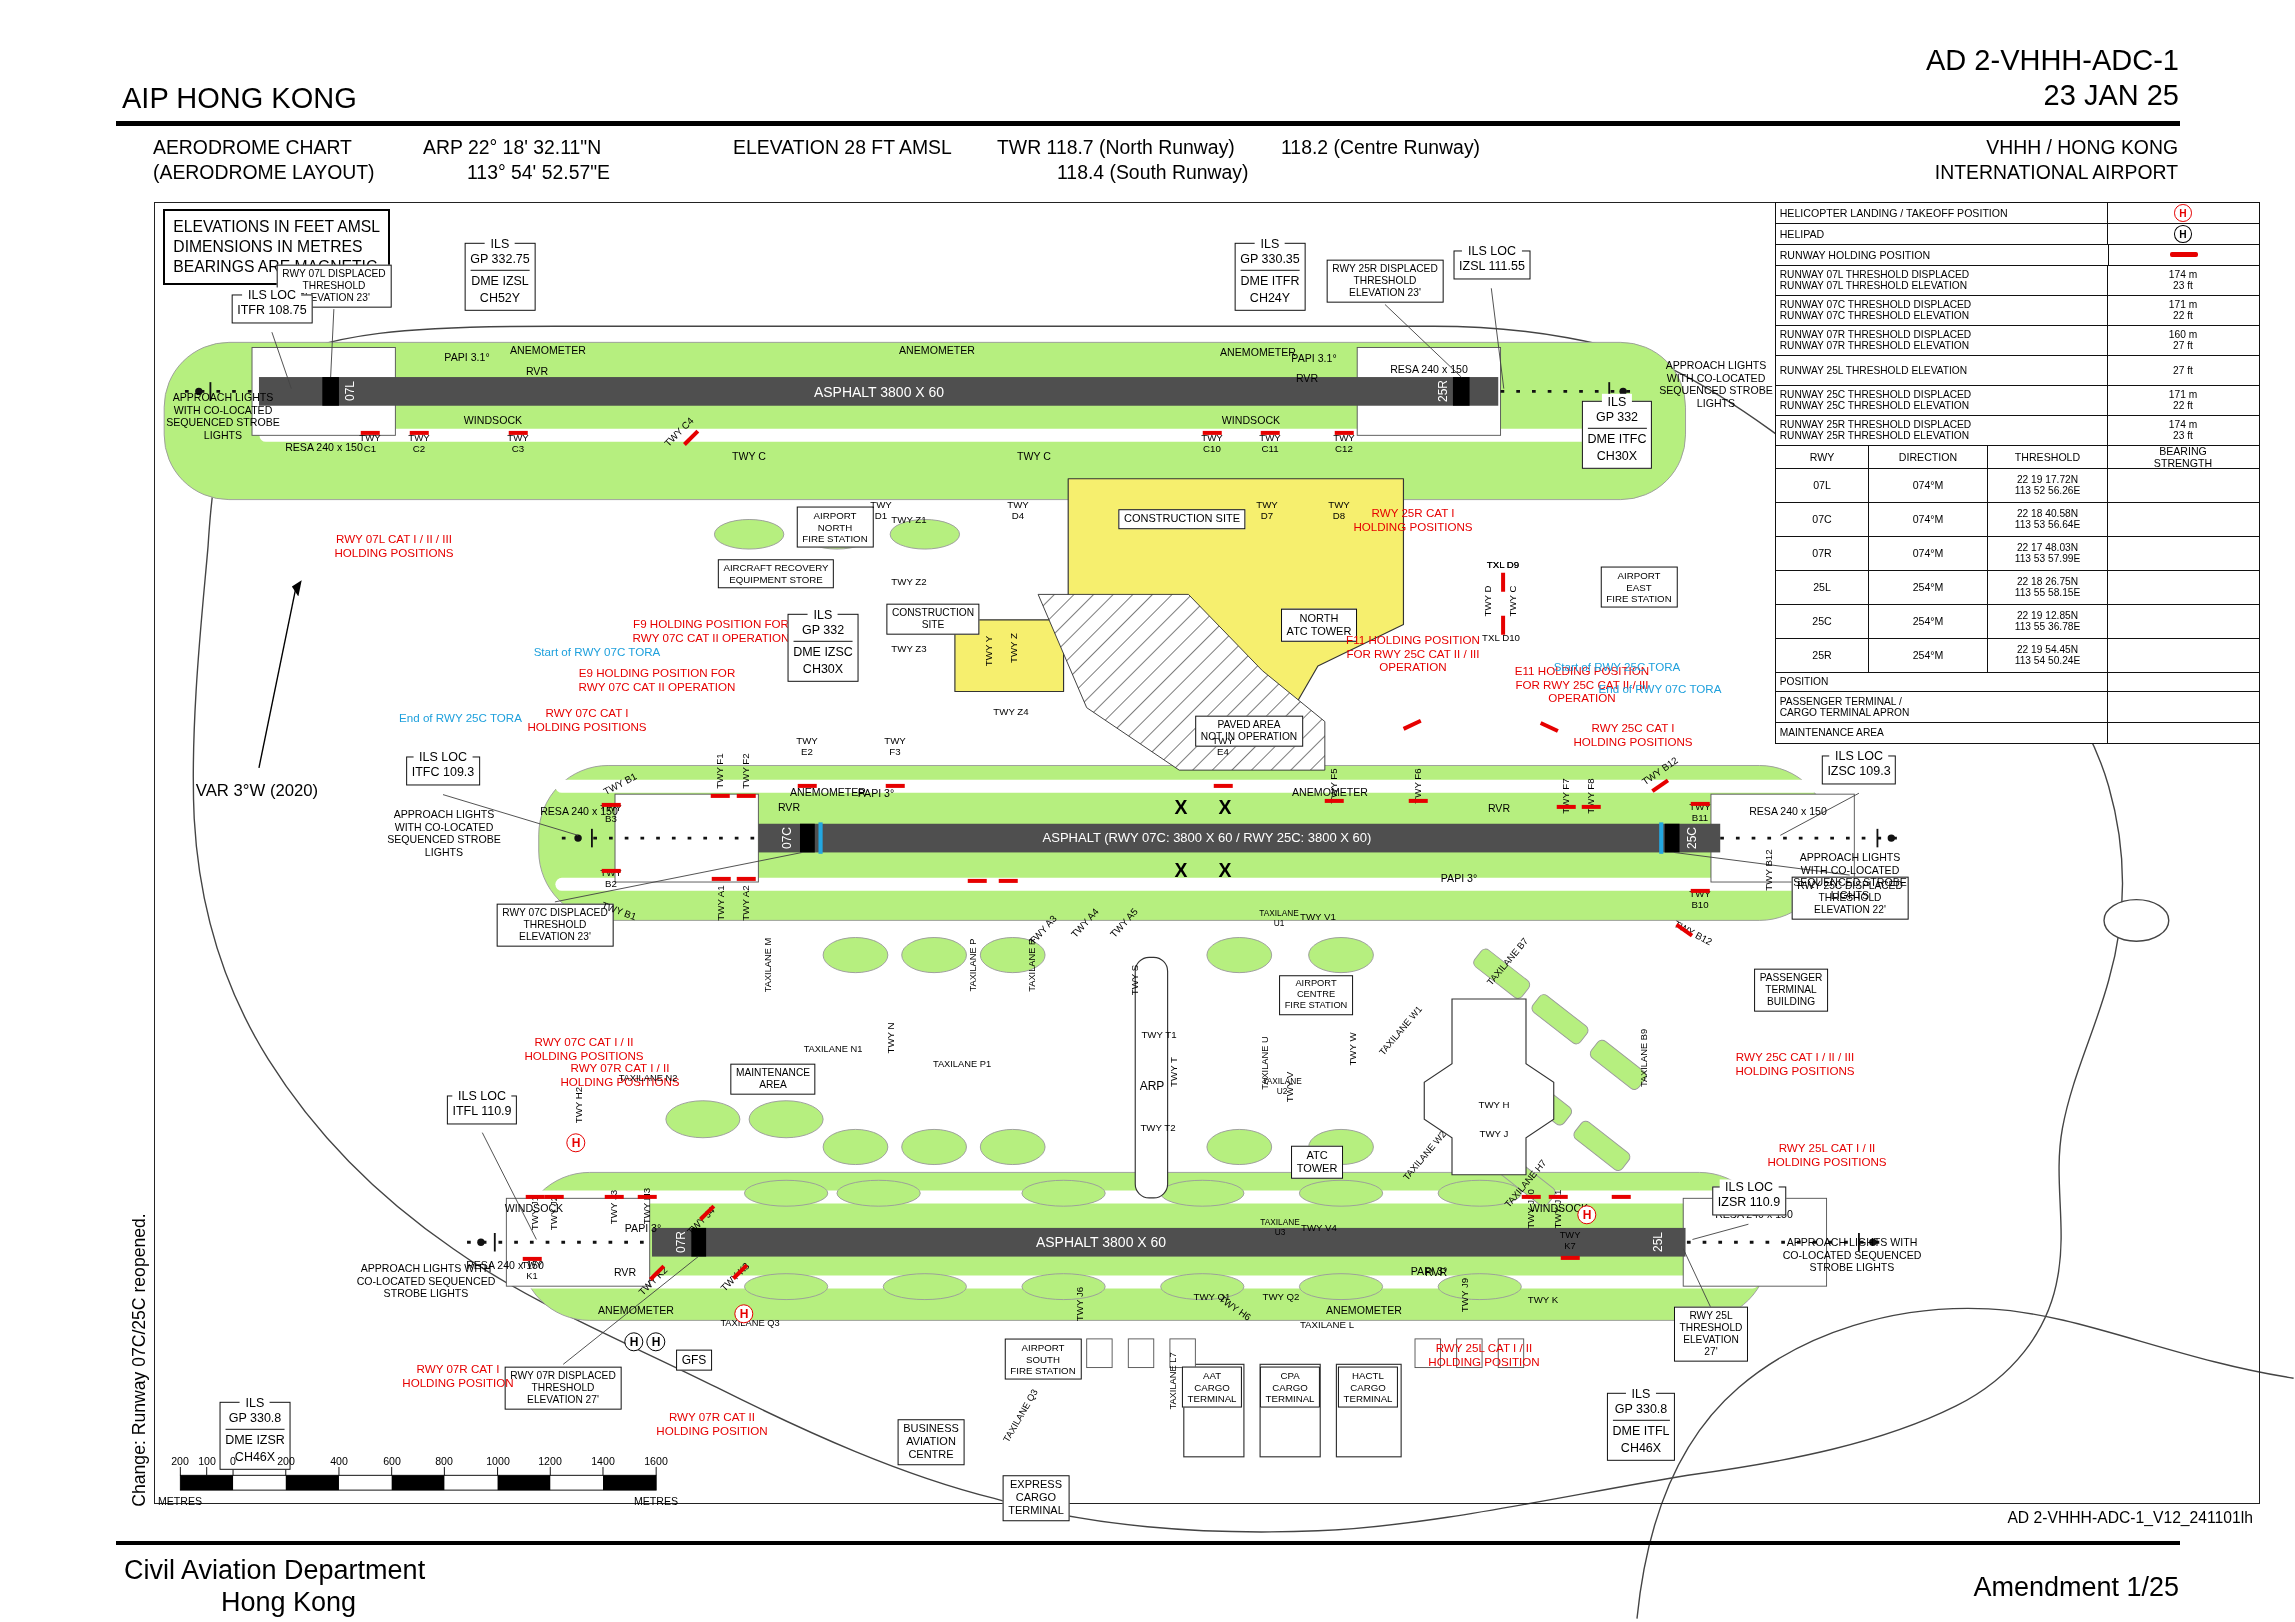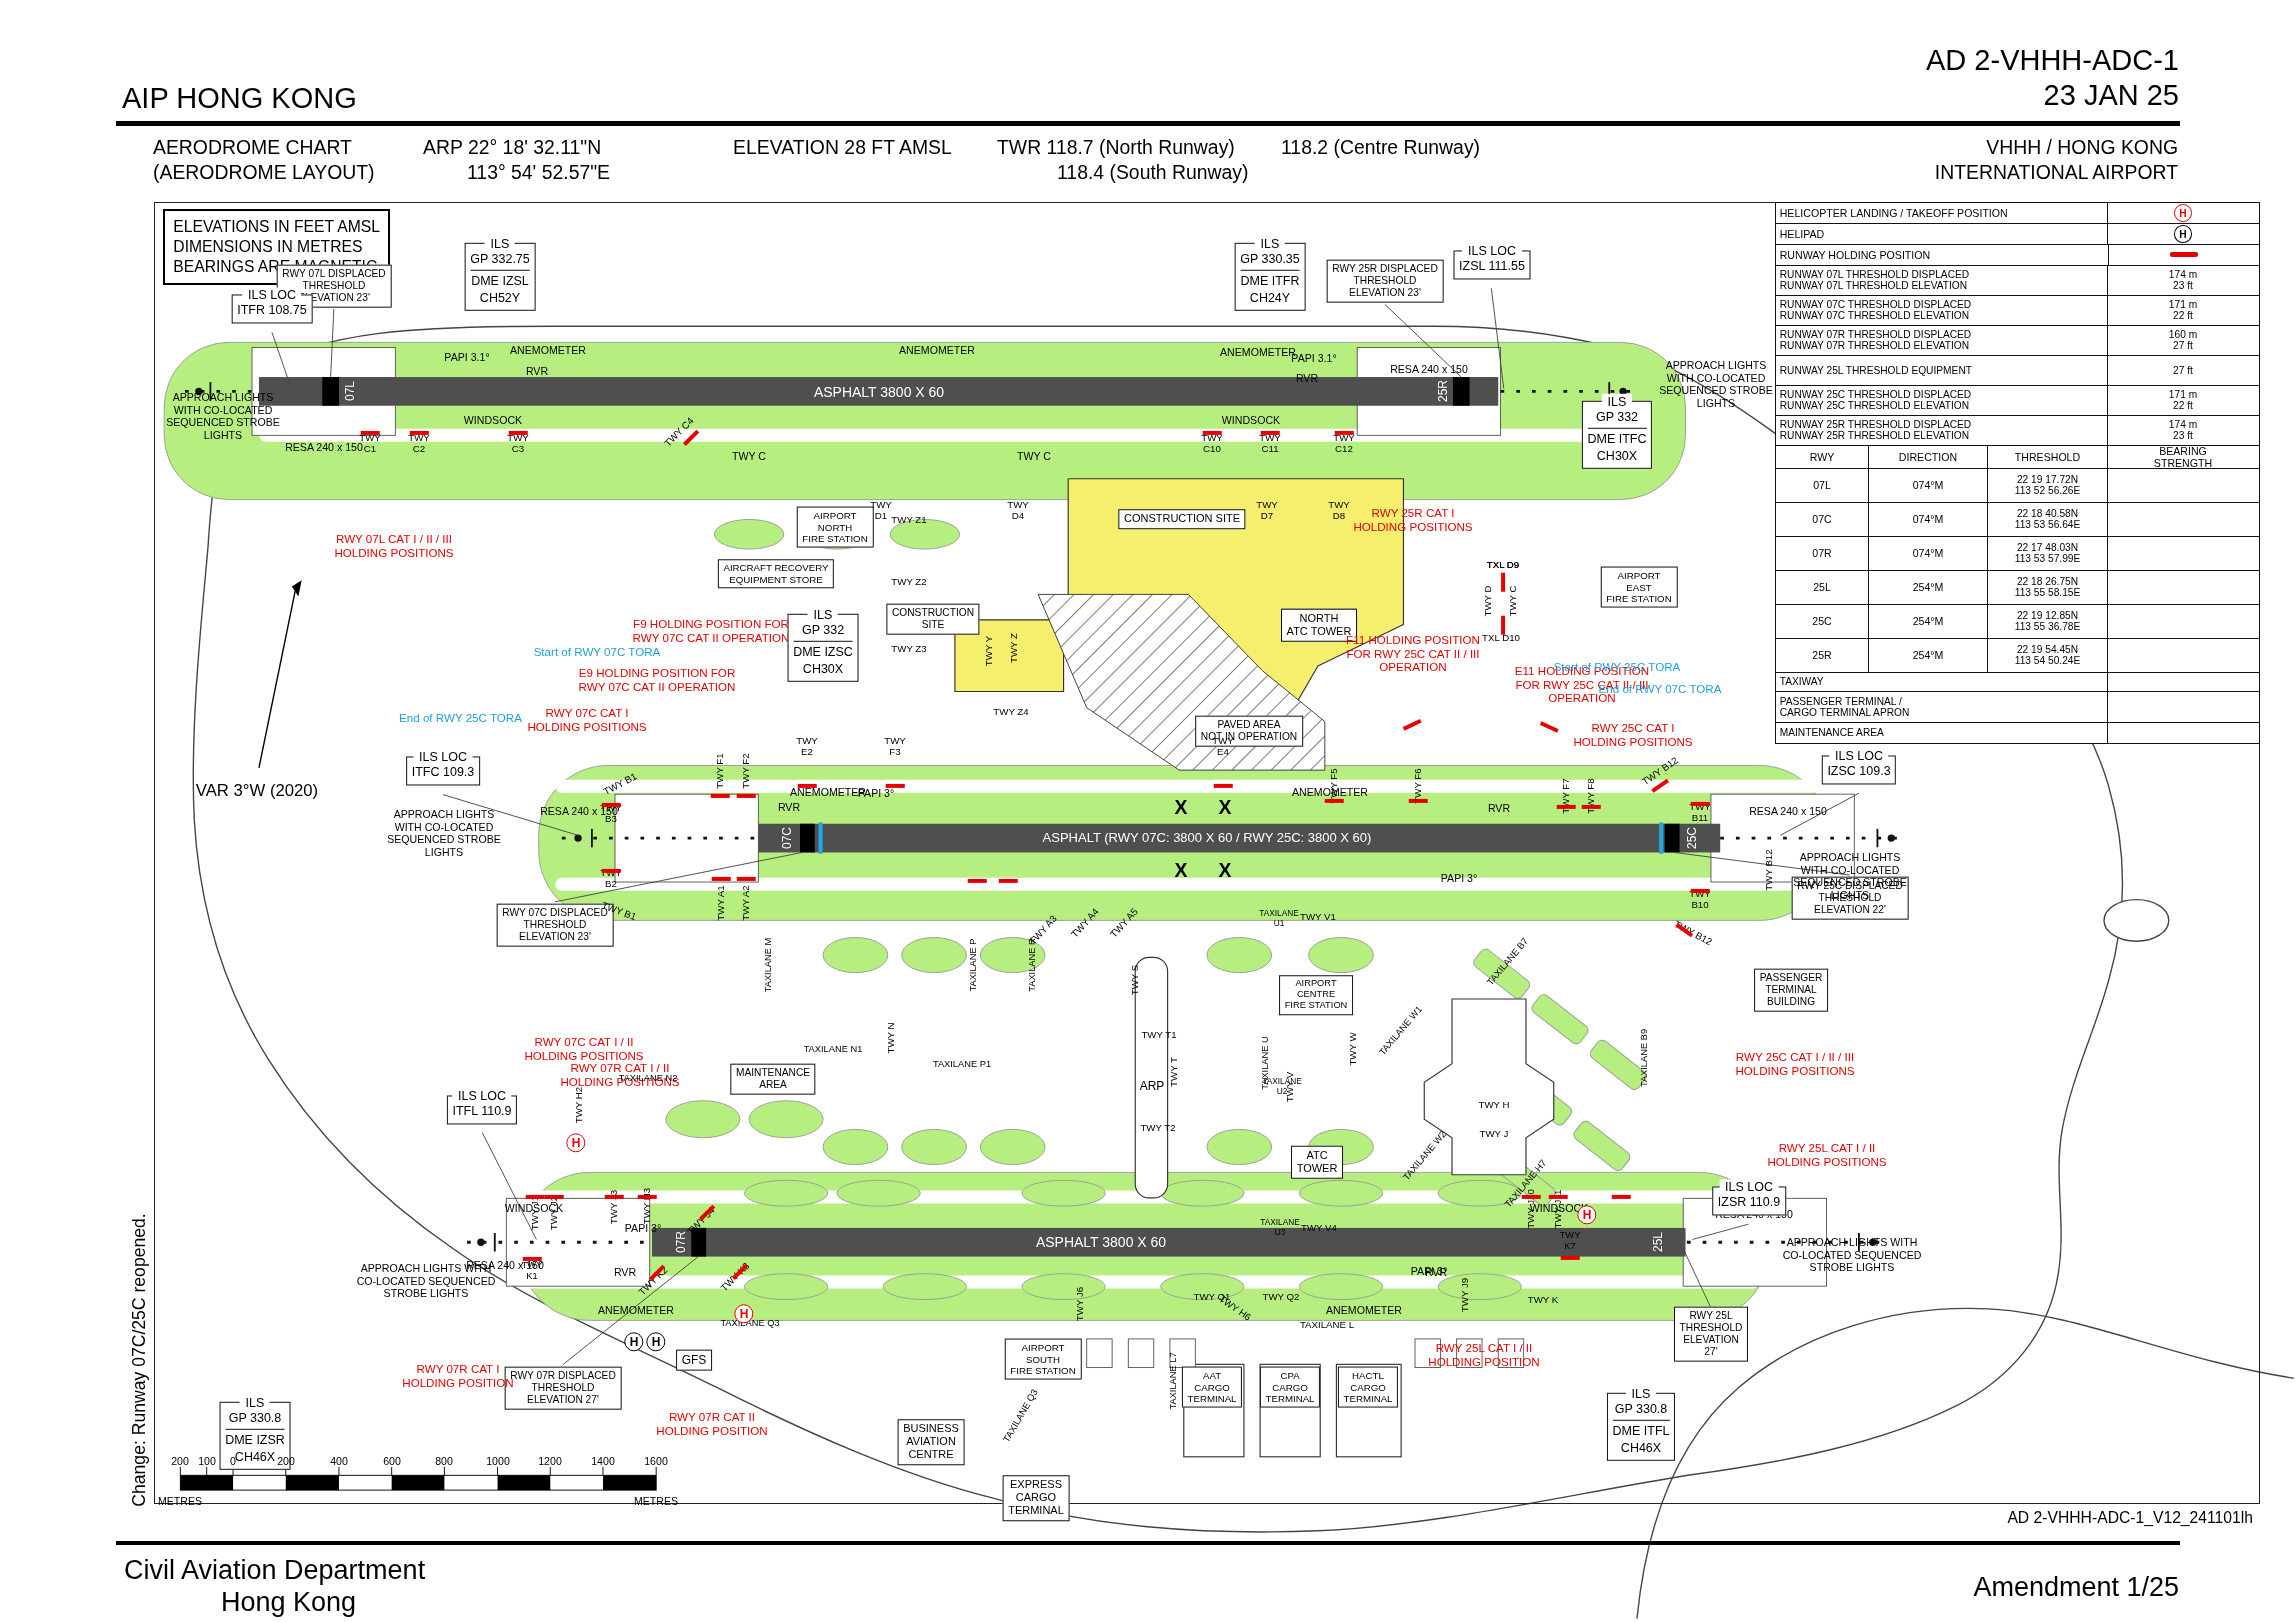--- a/index.html
+++ b/index.html
@@ -709,21 +709,21 @@
           <div style="font-size: 10.2px;">RUNWAY 07R THRESHOLD DISPLACED</div>
           <div style="font-size: 10.2px;">RUNWAY 07R THRESHOLD ELEVATION</div>
         </div>
         <div class="lc ctr" style="width: 151px;">
           <div style="font-size: 10.2px;">160 m</div>
           <div style="font-size: 10.2px;">27 ft</div>
         </div>
       </div>
       <div class="lrow" style="height: 30px;">
         <div class="lc " style="width: 331px;">
-          <div style="font-size: 10.2px;">RUNWAY 25L THRESHOLD EQUIPMENT</div>
+          <div style="font-size: 10.2px;">RUNWAY 25L THRESHOLD ELEVATION</div>
         </div>
         <div class="lc ctr" style="width: 151px;">
           <div style="font-size: 10.2px;">27 ft</div>
         </div>
       </div>
       <div class="lrow" style="height: 30px;">
         <div class="lc " style="width: 331px;">
           <div style="font-size: 10.2px;">RUNWAY 25C THRESHOLD DISPLACED</div>
           <div style="font-size: 10.2px;">RUNWAY 25C THRESHOLD ELEVATION</div>
         </div>
@@ -785,21 +785,21 @@
         <div class="lc ctr nb" style="width: 151px;"></div>
       </div>
       <div class="lrow" style="height: 34px;">
         <div class="lc ctr" style="width: 92px;">25R</div>
         <div class="lc ctr" style="width: 119px;">254°M</div>
         <div class="lc ctr" style="width: 120px; white-space: pre-line; font-size: 10.2px;">22 19 54.45N
 113 54 50.24E</div>
         <div class="lc ctr nb" style="width: 151px;"></div>
       </div>
       <div class="lrow" style="height: 19.4px;">
-        <div class="lc " style="width: 331px; white-space: pre-line; font-size: 10.2px;">TAXIWAY</div>
+        <div class="lc " style="width: 331px; white-space: pre-line; font-size: 10.2px;">POSITION</div>
         <div class="lc nb" style="width: 151px;"></div>
       </div>
       <div class="lrow" style="height: 30.5px;">
         <div class="lc " style="width: 331px; white-space: pre-line; font-size: 10.2px;">PASSENGER TERMINAL /
 CARGO TERMINAL APRON</div>
         <div class="lc nb" style="width: 151px;"></div>
       </div>
       <div class="lrow" style="height: 21px;">
         <div class="lc " style="width: 331px; white-space: pre-line; font-size: 10.2px;">MAINTENANCE AREA</div>
         <div class="lc nb" style="width: 151px;"></div>

